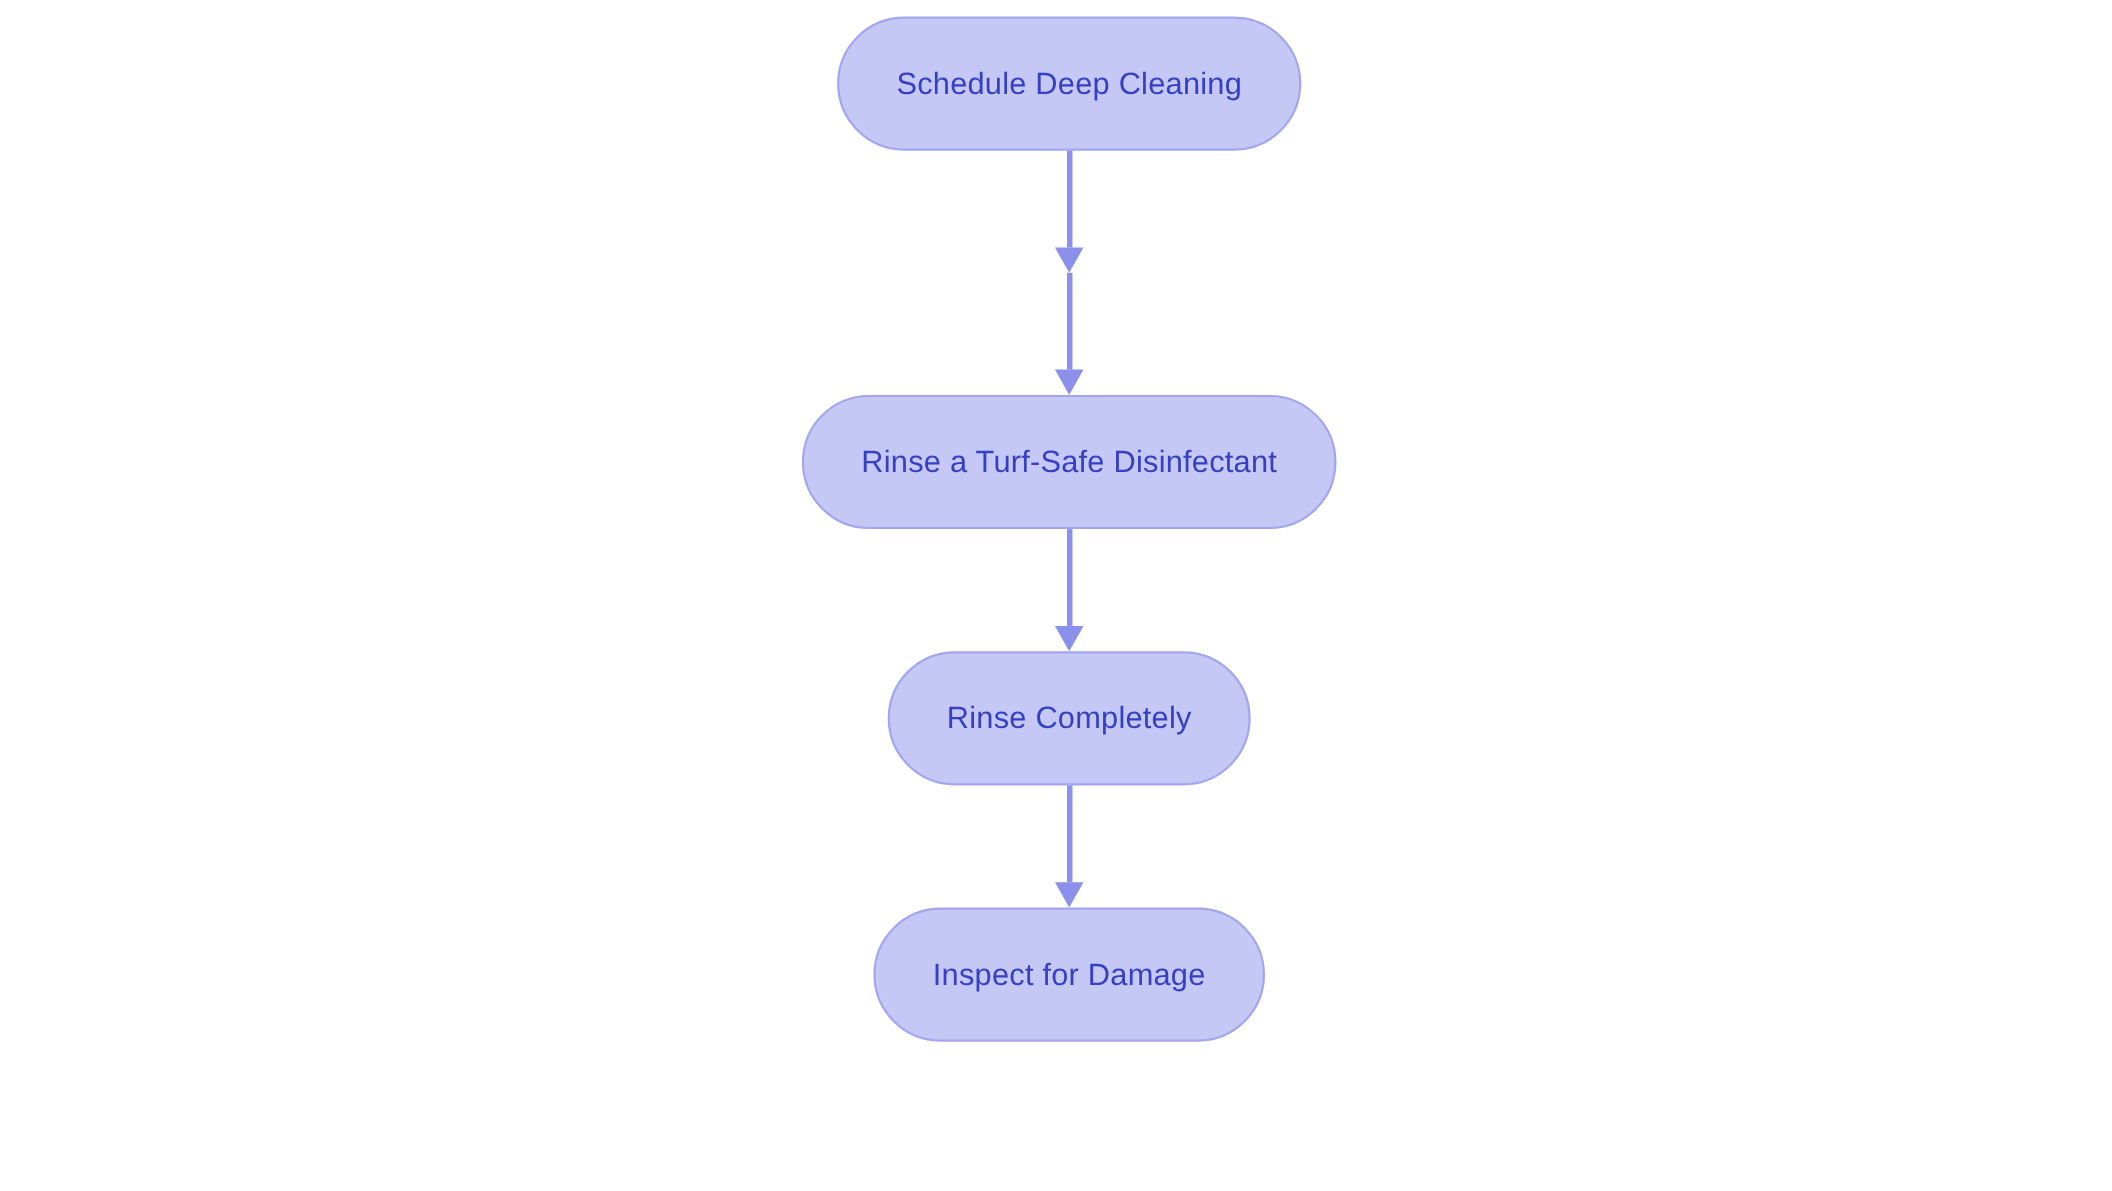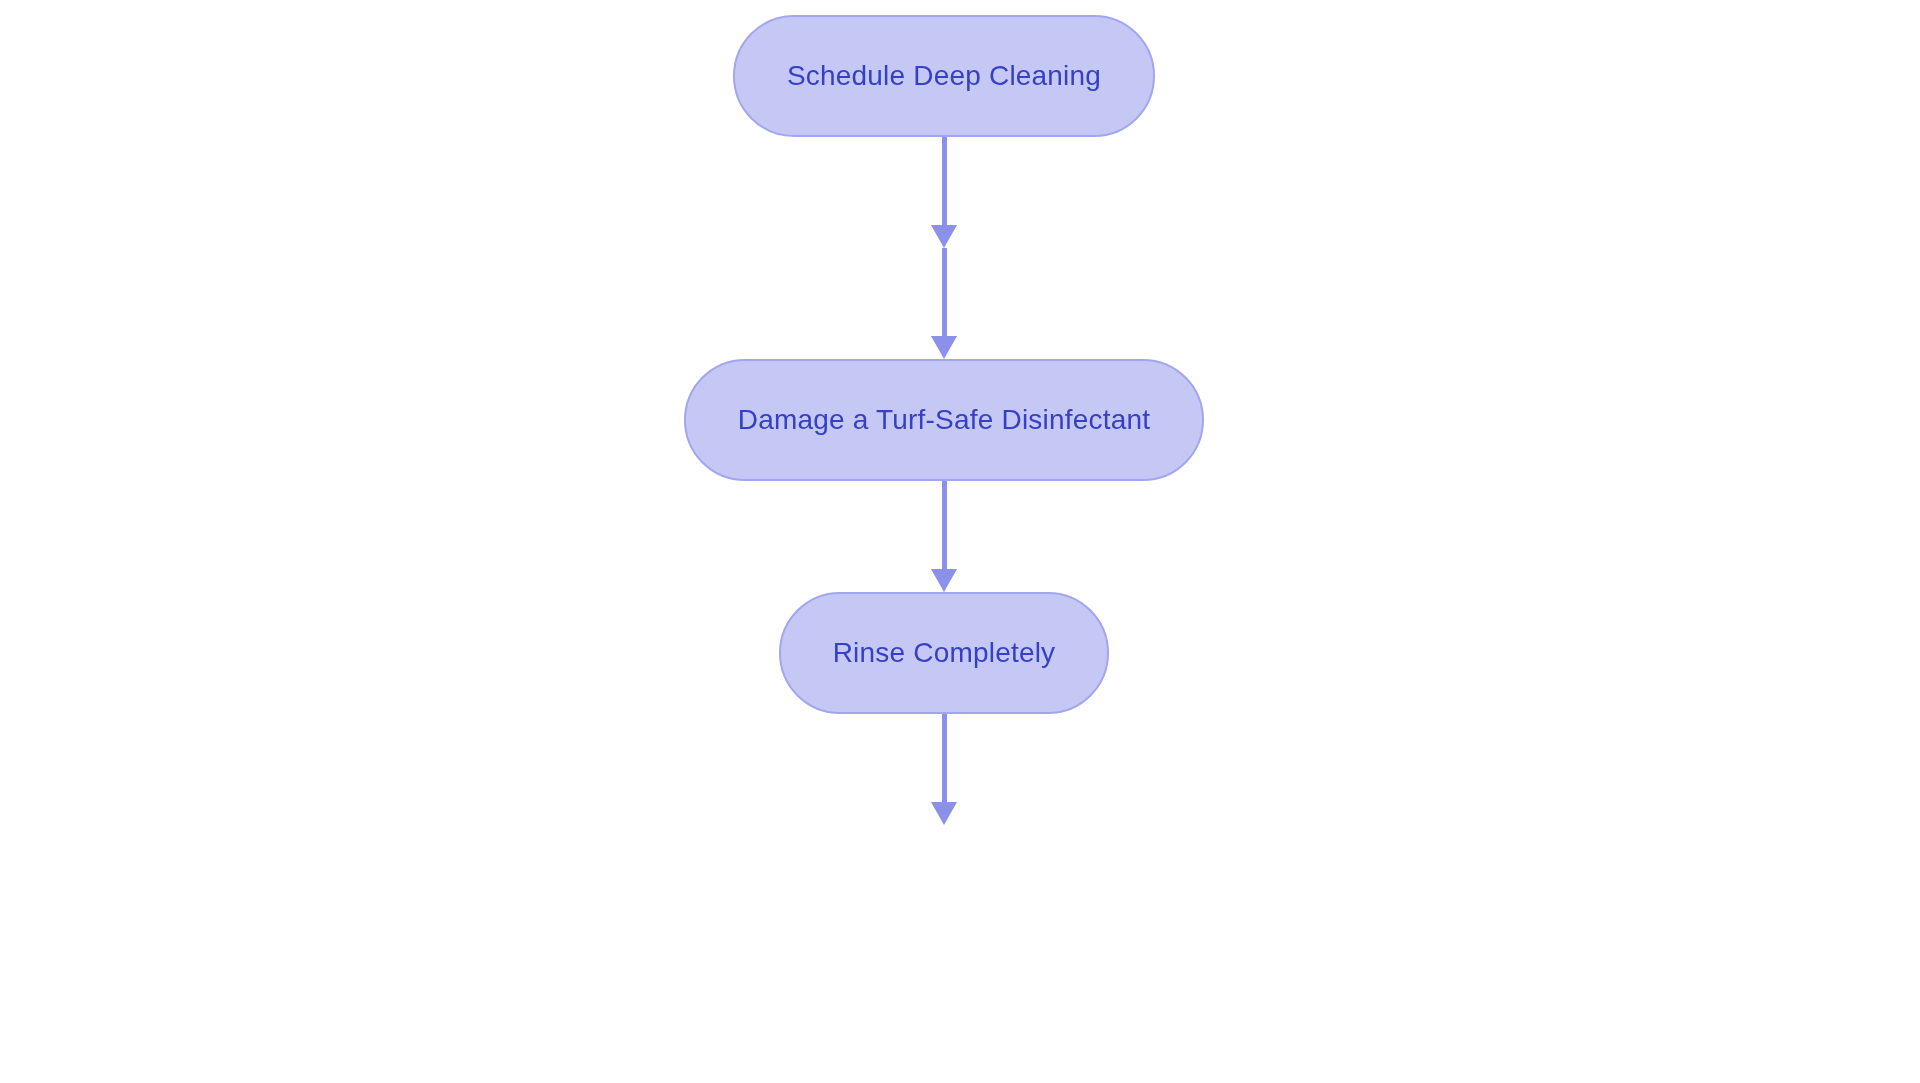--- a/index.html
+++ b/index.html
@@ -12,20 +12,21 @@
   * { margin: 0; padding: 0; box-sizing: border-box; }
   html, body {
     font-family: "Liberation Sans", "DejaVu Sans", sans-serif;
   }
   .canvas {
     position: relative;
     width: 1888px;
     height: 1083px;
     background: var(--background);
     overflow: hidden;
+    margin-left: 28px;
   }
   .flow {
     position: absolute;
     top: 15px;
     left: 0;
     right: 0;
     display: flex;
     flex-direction: column;
     align-items: center;
   }
@@ -78,32 +79,35 @@
       <div class="arrow-head"></div>
     </div>
 
 
     <div class="arrow">
       <div class="arrow-line"></div>
       <div class="arrow-head"></div>
     </div>
 
     <div class="node">
-      <span>Damage a Turf-Safe Disinfectant</span>
+      <span>Rinse a Turf-Safe Disinfectant</span>
     </div>
 
     <div class="arrow">
       <div class="arrow-line"></div>
       <div class="arrow-head"></div>
     </div>
 
     <div class="node">
       <span>Rinse Completely</span>
     </div>
 
     <div class="arrow">
       <div class="arrow-line"></div>
       <div class="arrow-head"></div>
     </div>
 
+    <div class="node">
+      <span>Inspect for Damage</span>
+    </div>
 
   </div>
 </div>
 
 </body></html>

